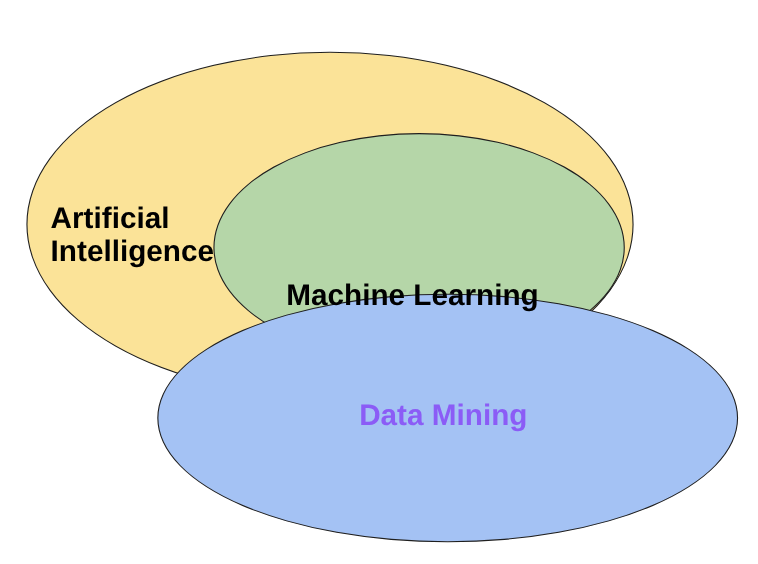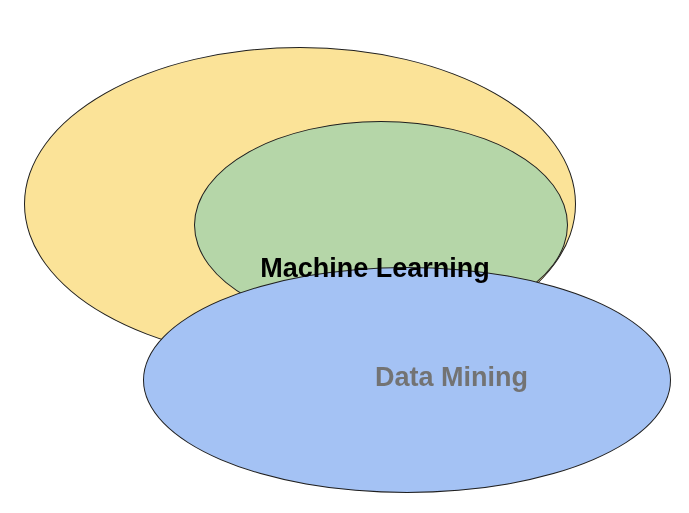--- a/index.html
+++ b/index.html
@@ -76,18 +76,19 @@
 <body>
 
 <div class="canvas">
 
   <div class="ellipse ellipse-ai" style="background: rgb(251, 227, 152); border-color: rgb(31, 31, 31);"></div>
 
   <div class="ellipse ellipse-ml" style="background: rgb(181, 214, 168); border-color: rgb(31, 31, 31);"></div>
 
   <div class="ellipse ellipse-dm" style="background: rgb(164, 194, 244); border-color: rgb(31, 31, 31);"></div>
 
+  <div class="set-label label-ai" style="color: rgb(0, 0, 0);">Artificial Intelligence</div>
 
   <div class="set-label label-ml" style="color: rgb(0, 0, 0); margin-top: 41px;">Machine Learning</div>
 
-  <div class="set-label label-dm" style="color: #737373; text-align: right;">Data Mining</div>
+  <div class="set-label label-dm" style="color: #8b5cf6;">Data Mining</div>
 
 </div>
 
 </body></html>

